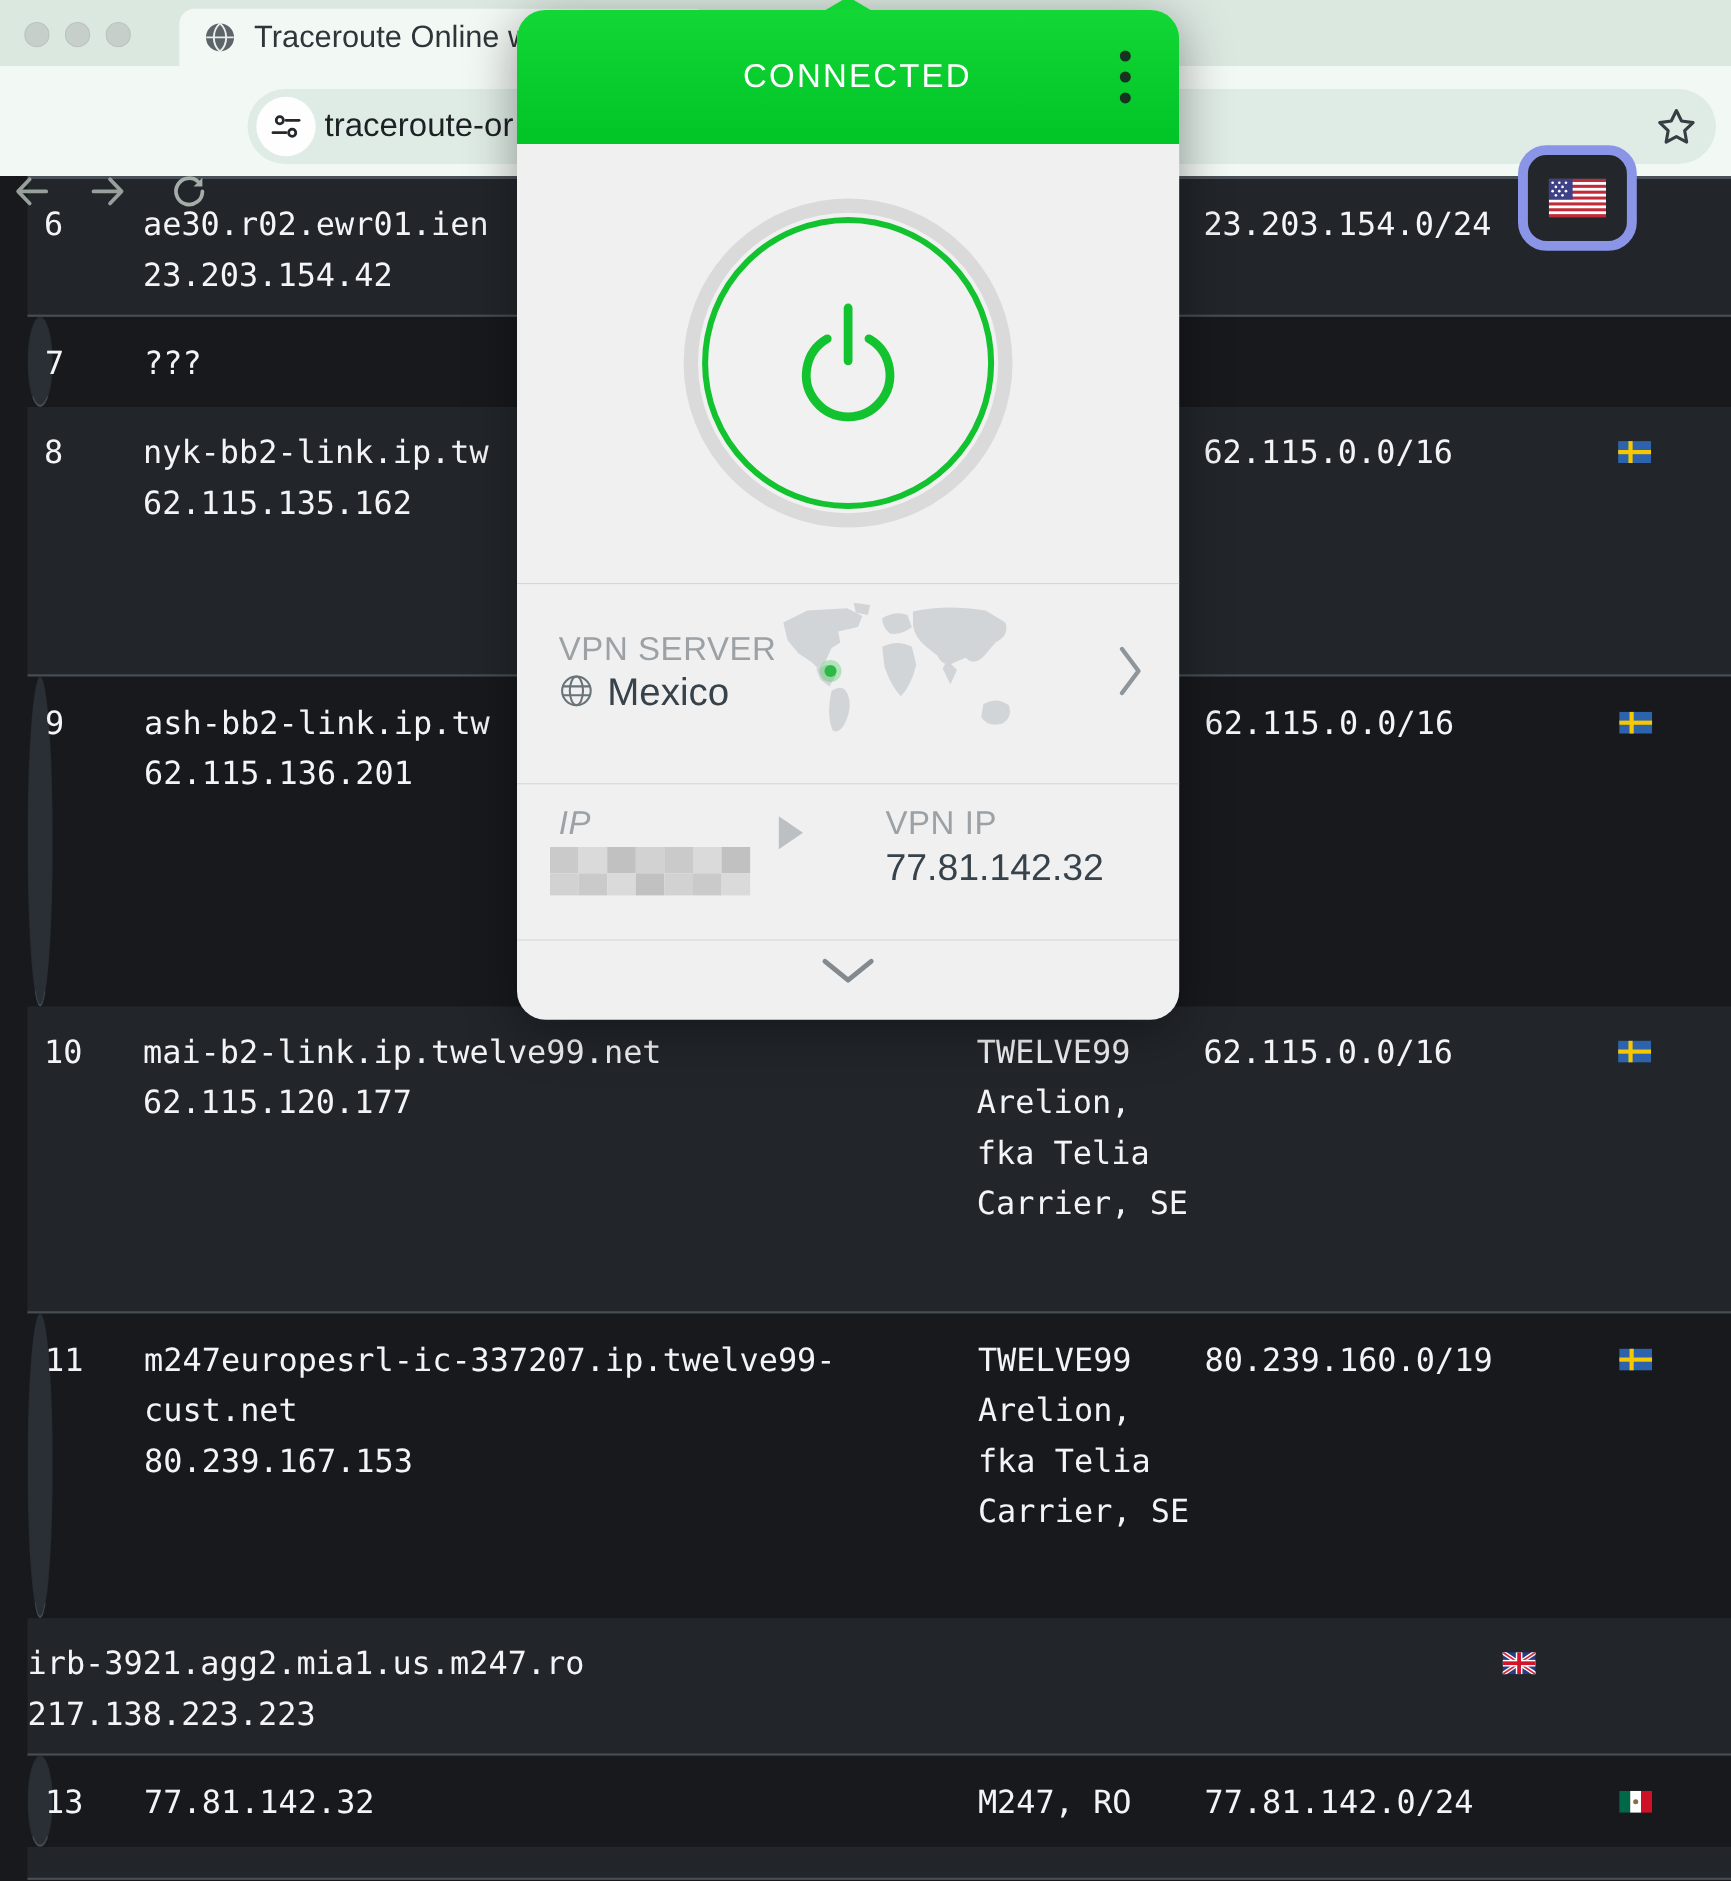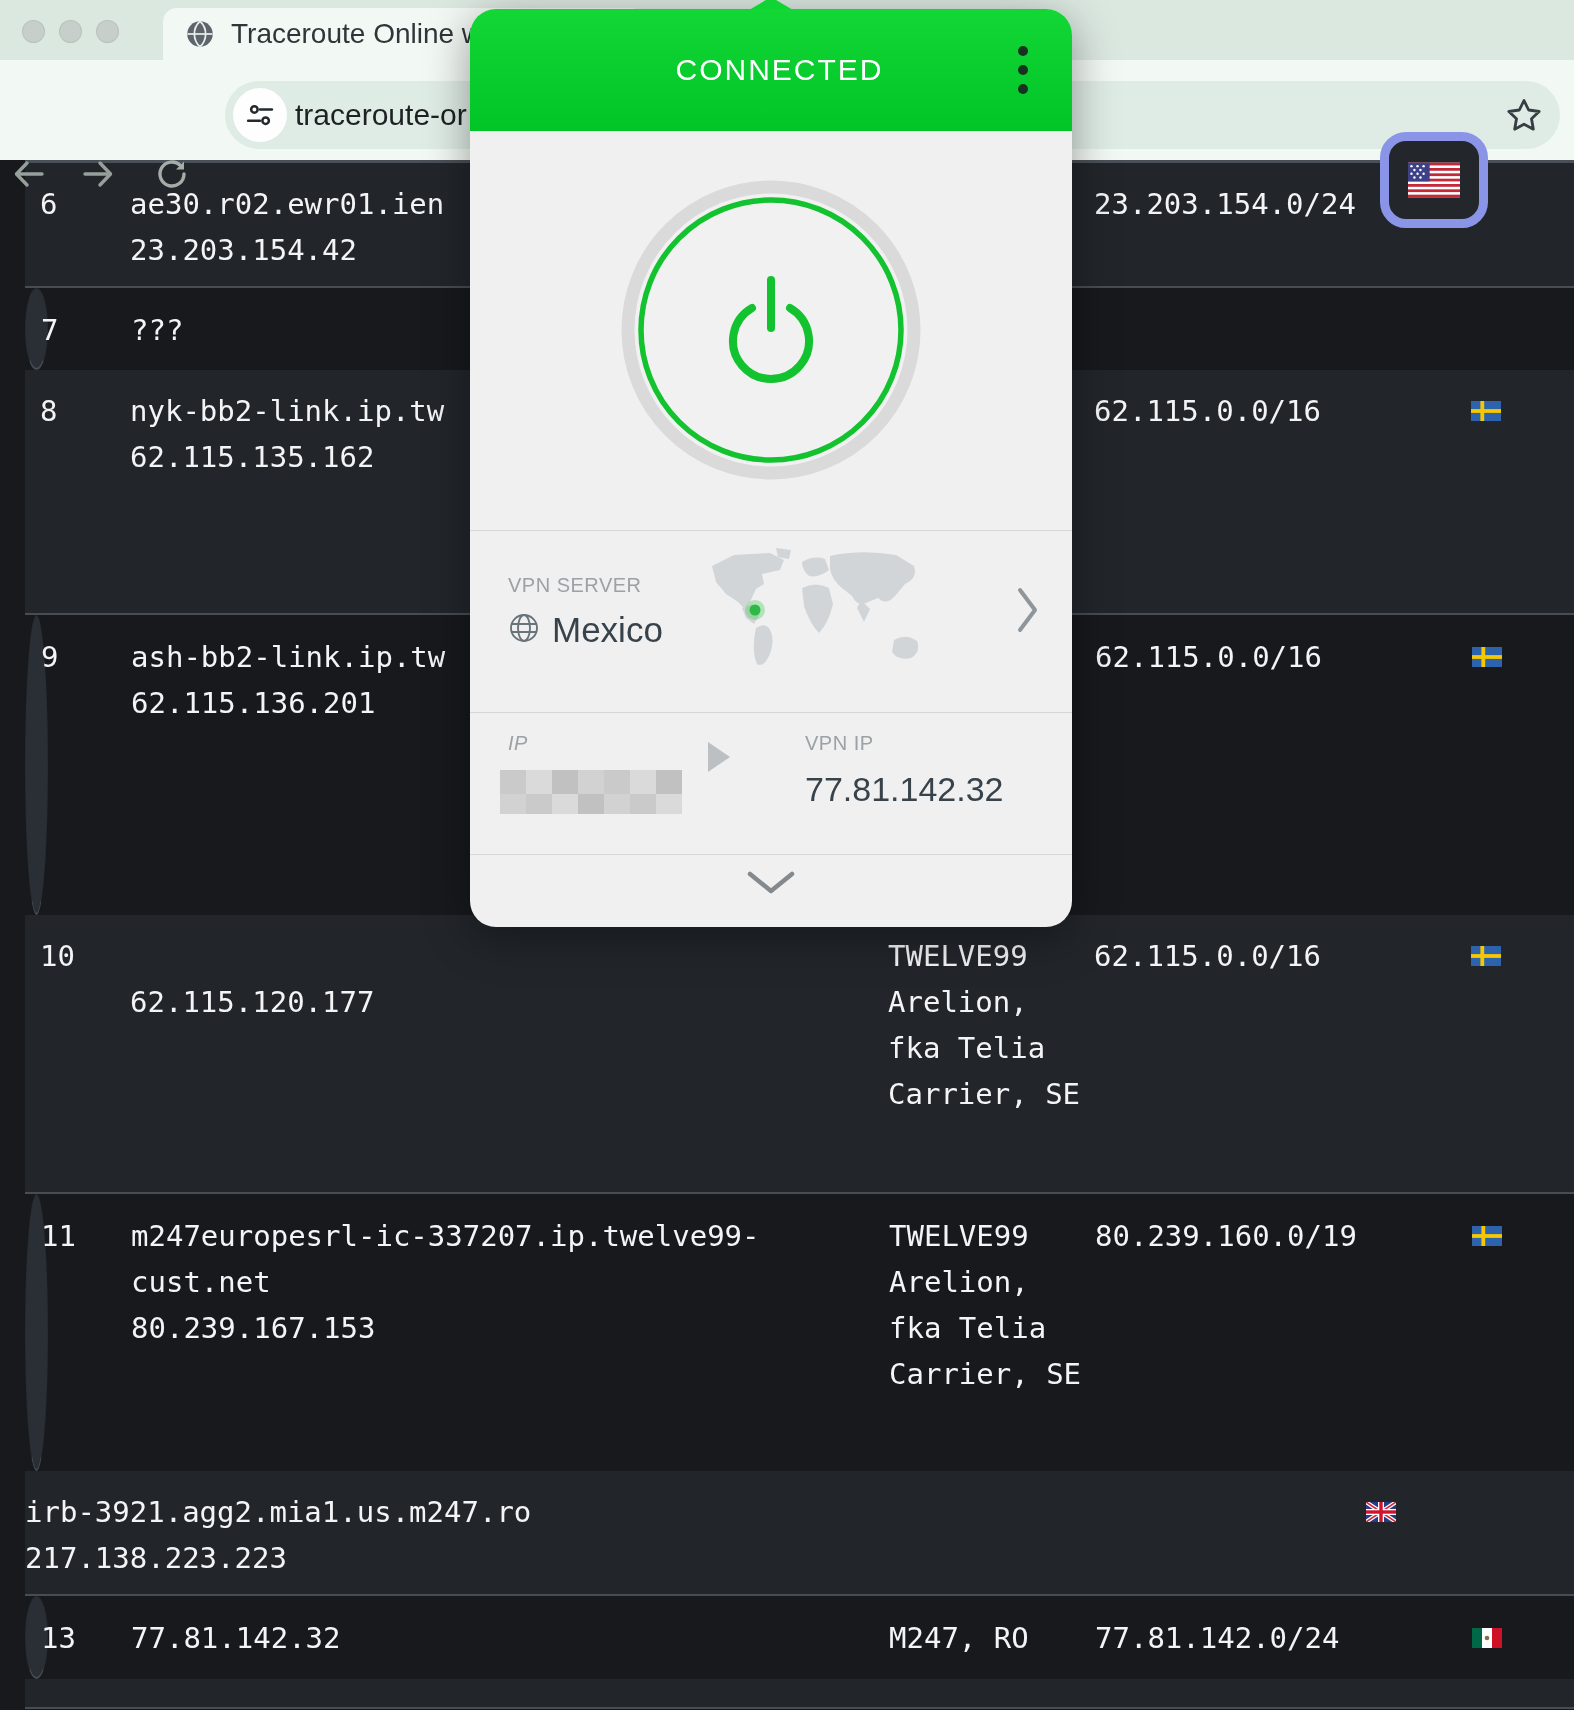--- a/index.html
+++ b/index.html
@@ -59,21 +59,21 @@
   .kebab { position:absolute; right:38px; top:50%; transform:translateY(-50%);
            display:flex; flex-direction:column; gap:9px; padding:6px; cursor:pointer; }
   .kebab i { width:10px; height:10px; border-radius:50%; background:#173220; display:block; }
 
   .power-section { position:absolute; left:0; top:122px; width:100%; height:399px; }
   .power-btn { position:absolute; left:151px; top:49px; width:300px; height:300px; border:0; background:none; cursor:pointer; }
 
   .hline { position:absolute; left:0; width:100%; height:0; border-top:1px solid #d7d7d7; }
 
   .server-row { position:absolute; left:0; top:521px; width:100%; height:182px; cursor:pointer; }
-  .lbl { color:#9ba1a5; font-size:20px; letter-spacing:.5px; }
+  .lbl { color:#9ba1a5; font-size:30px; letter-spacing:.5px; }
   .srv-label { position:absolute; left:38px; top:44px; }
   .srv-globe { position:absolute; left:38px; top:82px; width:32px; height:32px; }
   .srv-value { position:absolute; left:82px; top:80px; font-size:35px; color:#37424a; }
   .worldmap { position:absolute; left:228px; top:14px; width:232px; height:132px; }
   .chev-right { position:absolute; left:546px; top:56px; width:24px; height:48px; }
 
   .ip-row { position:absolute; left:0; top:703px; width:100%; height:142px; }
   .ip-label { position:absolute; left:38px; top:20px;font-style:italic; }
   .blur-ip { position:absolute; left:30px; top:58px; width:182px; height:44px; display:grid;
              grid-template-columns:repeat(7,26px); grid-template-rows:24px 20px; }
@@ -188,21 +188,21 @@
       <div class="c-prefix">62.115.0.0/16</div>
       <div class="c-flag"><span class="flag"><svg viewBox="0 0 30 20">
               <rect width="30" height="20" fill="#2d63ad"></rect>
               <rect x="9.4" width="3.8" height="20" fill="#f7c700"></rect>
               <rect y="8.1" width="30" height="3.8" fill="#f7c700"></rect>
             </svg></span></div>
     </div>
 
     <div class="trow dark h-r10">
       <div class="c-hop">10</div>
-      <div class="c-host"><br><span>62.115.120.177</span></div>
+      <div class="c-host"><span>mai-b2-link.ip.twelve99.net</span><br><span>62.115.120.177</span></div>
       <div class="c-org">TWELVE99 Arelion, fka Telia Carrier, SE</div>
       <div class="c-prefix">62.115.0.0/16</div>
       <div class="c-flag"><span class="flag"><svg viewBox="0 0 30 20">
               <rect width="30" height="20" fill="#2d63ad"></rect>
               <rect x="9.4" width="3.8" height="20" fill="#f7c700"></rect>
               <rect y="8.1" width="30" height="3.8" fill="#f7c700"></rect>
             </svg></span></div>
     </div>
 
     <div class="trow light h-r11">

